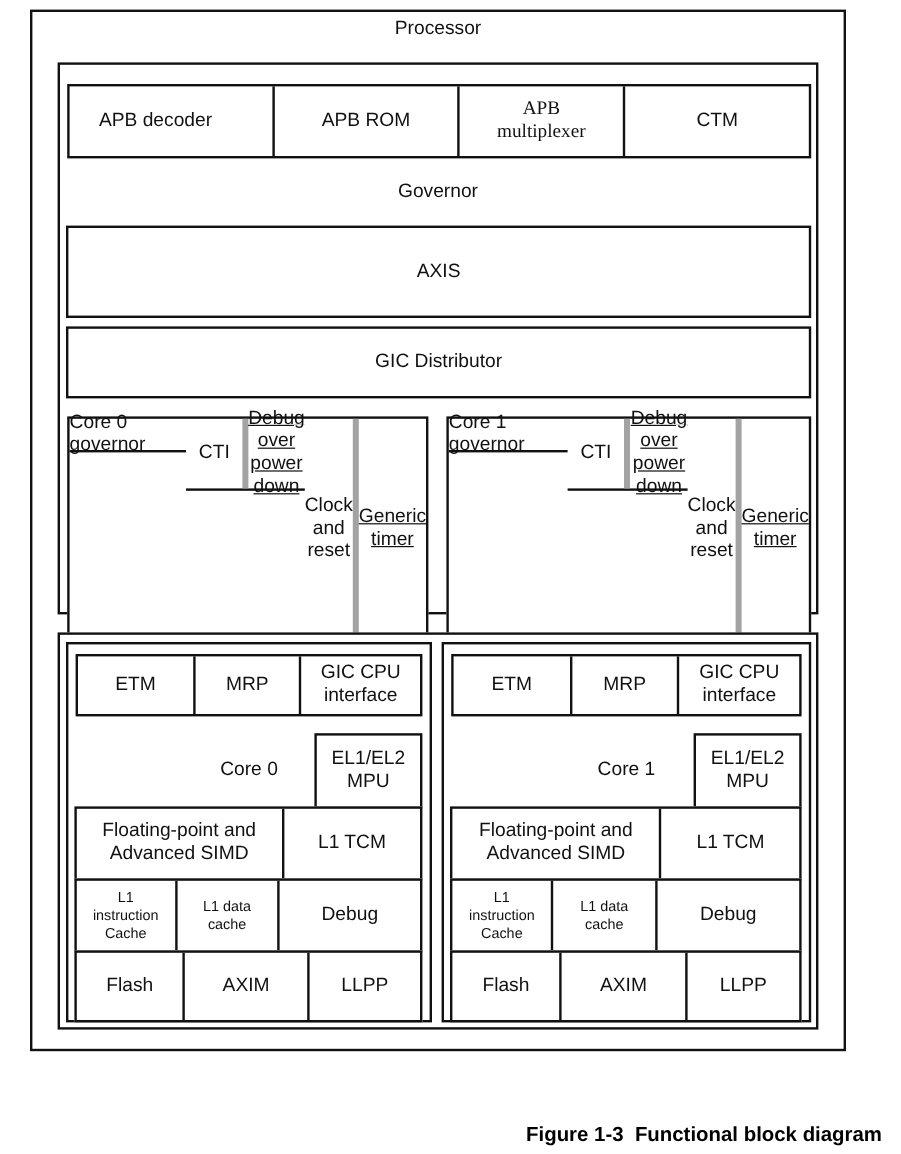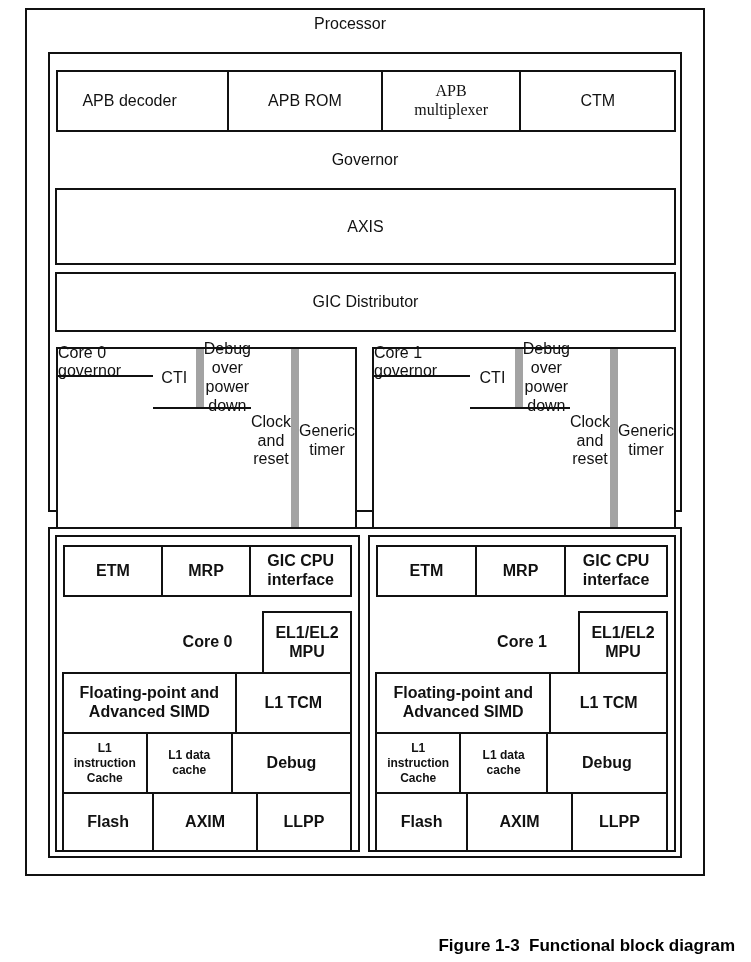--- a/index.html
+++ b/index.html
@@ -17,21 +17,21 @@
   .row { position:absolute; box-sizing:border-box; border:2px solid #111111; display:flex; background:#ffffff; }
   .cell {
     display:flex; align-items:center; justify-content:center;
     text-align:center; white-space:pre-line; font-size:16px; line-height:1.18;
     box-sizing:border-box;
   }
   .cell + .cell { border-left:2px solid #111111; }
 
   
   #outer { left:25px; top:8px; width:680px; height:868px; }
-  #title { position:absolute; left:10px; top:15px; width:680px; text-align:center; font-size:16px; }
+  #title { position:absolute; left:25px; top:15px; width:680px; text-align:center; font-size:16px; }
 
   
   #topc  { left:48px; top:52px; width:634px; height:460px; }
 
   #apbrow { left:56px; top:70px; width:620px; height:62px; }
   .f-apb0 { flex:152; } .f-apb1 { flex:161;margin-left:26px; } .f-apb2 { flex:145;font-family:Liberation Serif, serif; } .f-apb3 { flex:162; }
 
   #govlabel { position:absolute; left:48px; top:151px; width:634px; text-align:center; font-size:16px; }
 
   #axisbox { left:55px; top:188px; width:621px; height:77px; }
@@ -44,25 +44,25 @@
   .govbox { top:347px; height:188px; display:flex; flex-direction:row; }
   #gov0 { left:56px;  width:301px; }
   #gov1 { left:372px; width:304px; }
   .gov-header { height:26px; border-bottom:2px solid #111111;
     display:flex; align-items:center; justify-content:center; font-size:16px; }
   .gov-row { display:flex; box-sizing:border-box; }
   .gov-row1 { height:60px; border-bottom:2px solid #111111; }
   .gov-row2 { flex:1; }
   .gov-cell { flex:1; display:flex; align-items:center; justify-content:center;
     text-align:center; white-space:pre-line; font-size:16px; line-height:1.18; }
-  .gov-cell + .gov-cell { border-left:8px solid #a3a3a3; }
+  .gov-cell + .gov-cell { border-left:5px solid #a3a3a3;text-decoration:underline; }
 
   
   #coresc { left:48px; top:527px; width:634px; height:331px; }
-  .corebox { top:535px; height:317px;font-weight:bold; }
+  .corebox { top:535px; height:317px; }
   #core0 { left:55px;  width:305px; }
   #core1 { left:368px; width:308px; }
 
   .etmrow   { left:6px; right:6px; top:8px;   height:52px; }
   .f-etm { flex:100; } .f-mrp { flex:90; } .f-giccpu { flex:103; }
 
   .corename { position:absolute; left:0; top:74px; width:100%; height:62px;
     display:flex; align-items:center; justify-content:center; font-size:16px; }
   .mpubox { position:absolute; right:6px; top:74px; width:90px; height:63px;
     box-sizing:border-box; border:2px solid #111111; background:#ffffff;

